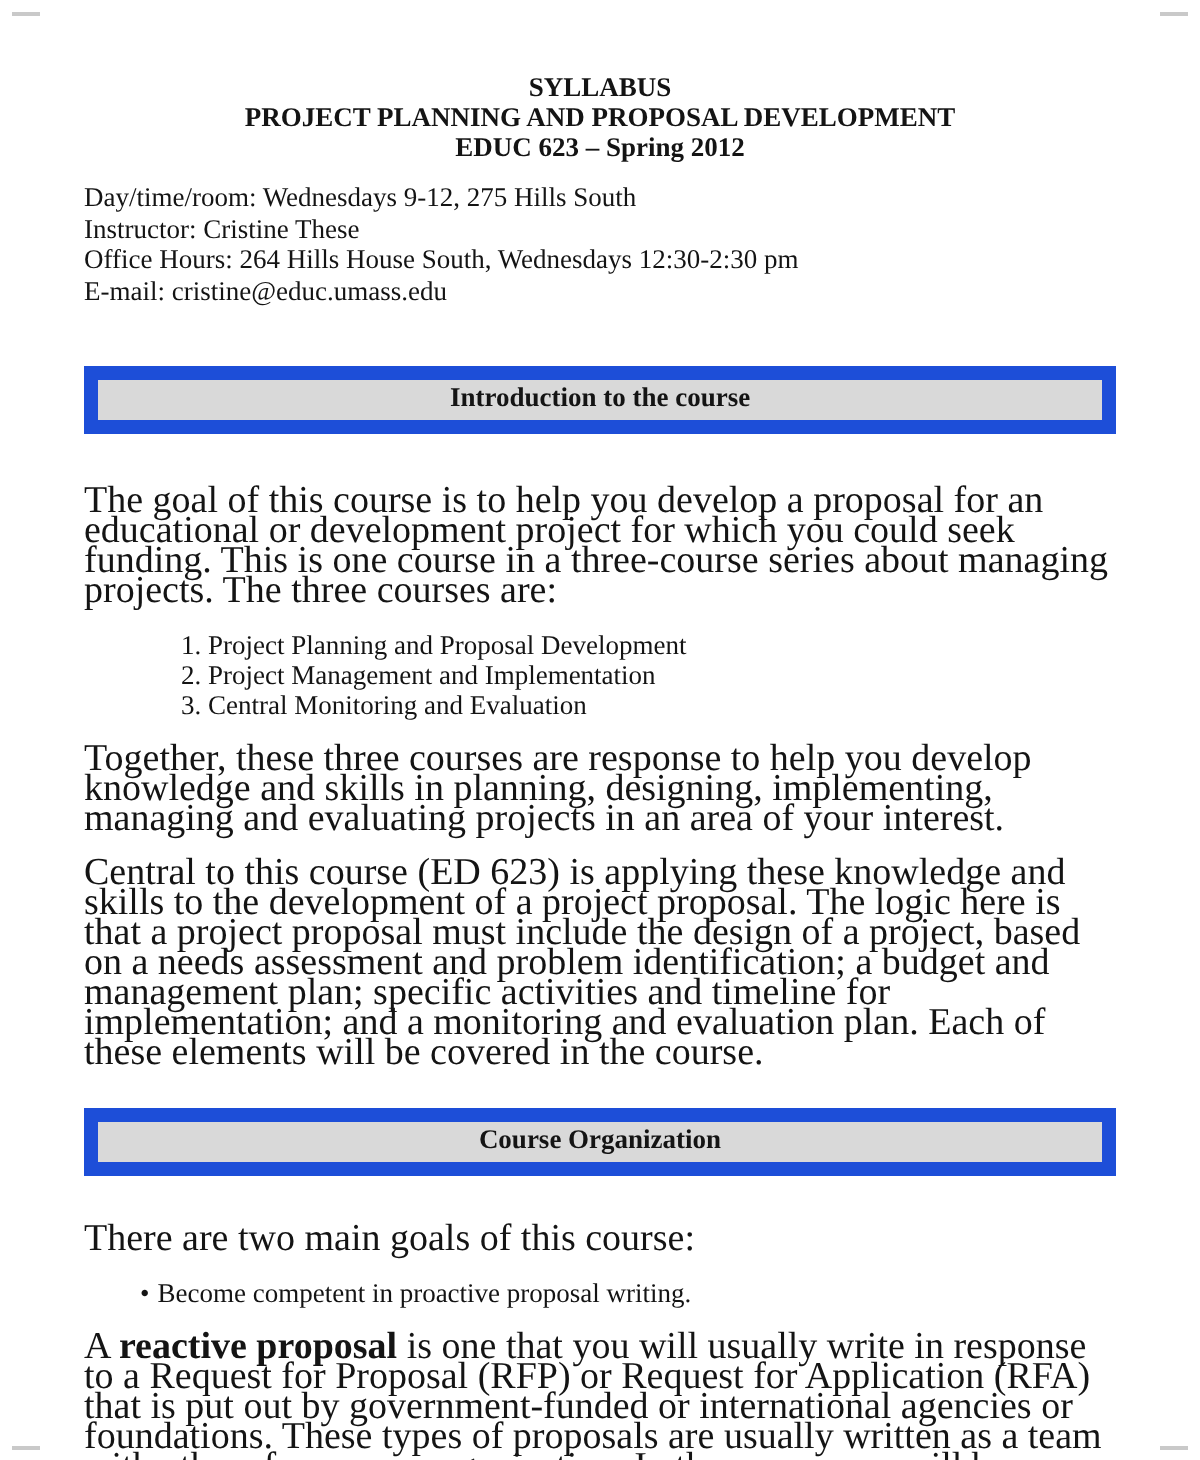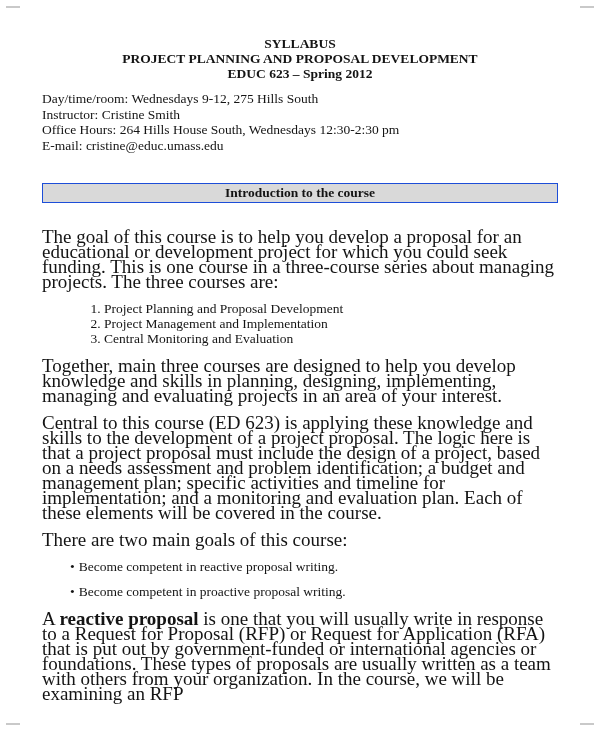--- a/index.html
+++ b/index.html
@@ -25,27 +25,27 @@
   .br-h { bottom: 5px; right: 6px; }
 
   .doc-header { text-align: center; font-weight: bold; font-size: 13.5px; }
   .doc-header .t-line { line-height: 15px; }
 
   .info { margin-top: 10px; font-size: 13.5px; }
   .info-row { line-height: 15.5px; }
   .info-row .lbl { font-weight: normal; }
 
   .section-box {
-    border: 1px solid #1d4ed8;
+    border: 7px solid #1d4ed8;
     background: #d9d9d9;
     text-align: center;
     font-weight: bold;
     font-size: 13.5px;
     line-height: 17px;
-    height: 20px;
+    height: 34px;
   }
   .box-intro { margin-top: 30px; margin-bottom: 26px; }
   .box-org   { margin-top: 20px; margin-bottom: 24px; }
 
   p { font-size: 19px; line-height: 15px; margin-bottom: 12px; }
 
   ol.courses { margin: 0 0 12px 0; padding-left: 62px; font-size: 13.5px; }
   ol.courses li { line-height: 15px; }
 
   ul.goals { margin: 8px 0 12px 0; padding-left: 0; list-style: none; font-size: 13.5px; }
@@ -70,21 +70,21 @@
     <div class="t-line">EDUC 623 – Spring 2012</div>
   </div>
 
   <div class="info">
     <div class="info-row">
       <span class="lbl">Day/time/room:</span>
       <span>Wednesdays 9-12, 275 Hills South</span>
     </div>
     <div class="info-row">
       <span class="lbl">Instructor:</span>
-      <span>Cristine Smith</span>
+      <span>Cristine These</span>
     </div>
     <div class="info-row">
       <span class="lbl">Office Hours:</span>
       <span>264 Hills House South, Wednesdays 12:30-2:30 pm</span>
     </div>
     <div class="info-row">
       <span class="lbl">E-mail:</span>
       <span>cristine@educ.umass.edu</span>
     </div>
   </div>
@@ -94,27 +94,29 @@
   </div>
 
   <p>The goal of this course is to help you develop a proposal for an educational or development project for which you could seek funding. This is one course in a three-course series about managing projects.  The three courses are:</p>
 
   <ol class="courses">
     <li>Project Planning and Proposal Development</li>
     <li>Project Management and Implementation</li>
     <li>Central Monitoring and Evaluation</li>
   </ol>
 
-  <p>Together, main three courses are designed to help you develop knowledge and skills in planning, designing, implementing, managing and evaluating projects in an area of your interest.</p>
+  <p>Together, these three courses are response to help you develop knowledge and skills in planning, designing, implementing, managing and evaluating projects in an area of your interest.</p>
 
   <p>Central to this course (ED 623) is applying these knowledge and skills to the development of a project proposal.  The logic here is that a project proposal must include the design of a project, based on a needs assessment and problem identification; a budget and management plan; specific activities and timeline for implementation; and a monitoring and evaluation plan.  Each of these elements will be covered in the course.</p>
 
+  <div class="section-box box-org">
+    <span>Course Organization</span>
+  </div>
 
   <p>There are two main goals of this course:</p>
 
   <ul class="goals">
-    <li><span class="bullet">•</span><span>Become competent in reactive proposal writing.</span></li>
     <li><span class="bullet">•</span><span>Become competent in proactive proposal writing.</span></li>
   </ul>
 
   <p><span>A </span><span class="bold">reactive proposal</span><span> is one that you will usually write in response to a Request for Proposal (RFP) or Request for Application (RFA) that is put out by government-funded or international agencies or foundations.  These types of proposals are usually written as a team with others from your organization.  In the course, we will be examining an RFP</span></p>
 
 </div>
 
 </body></html>

